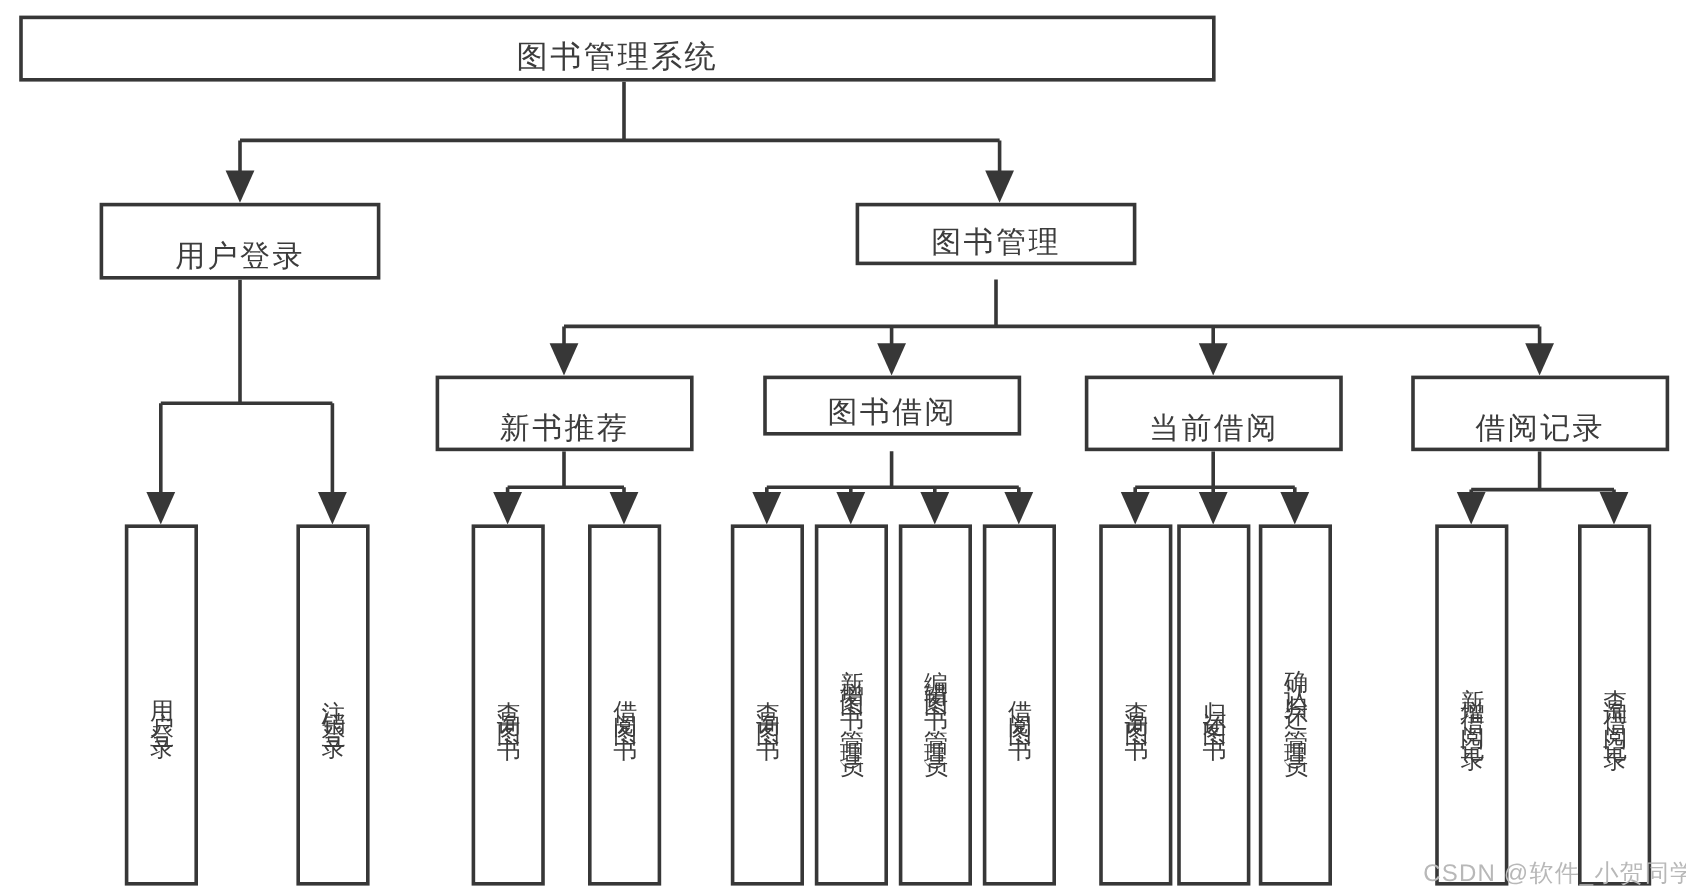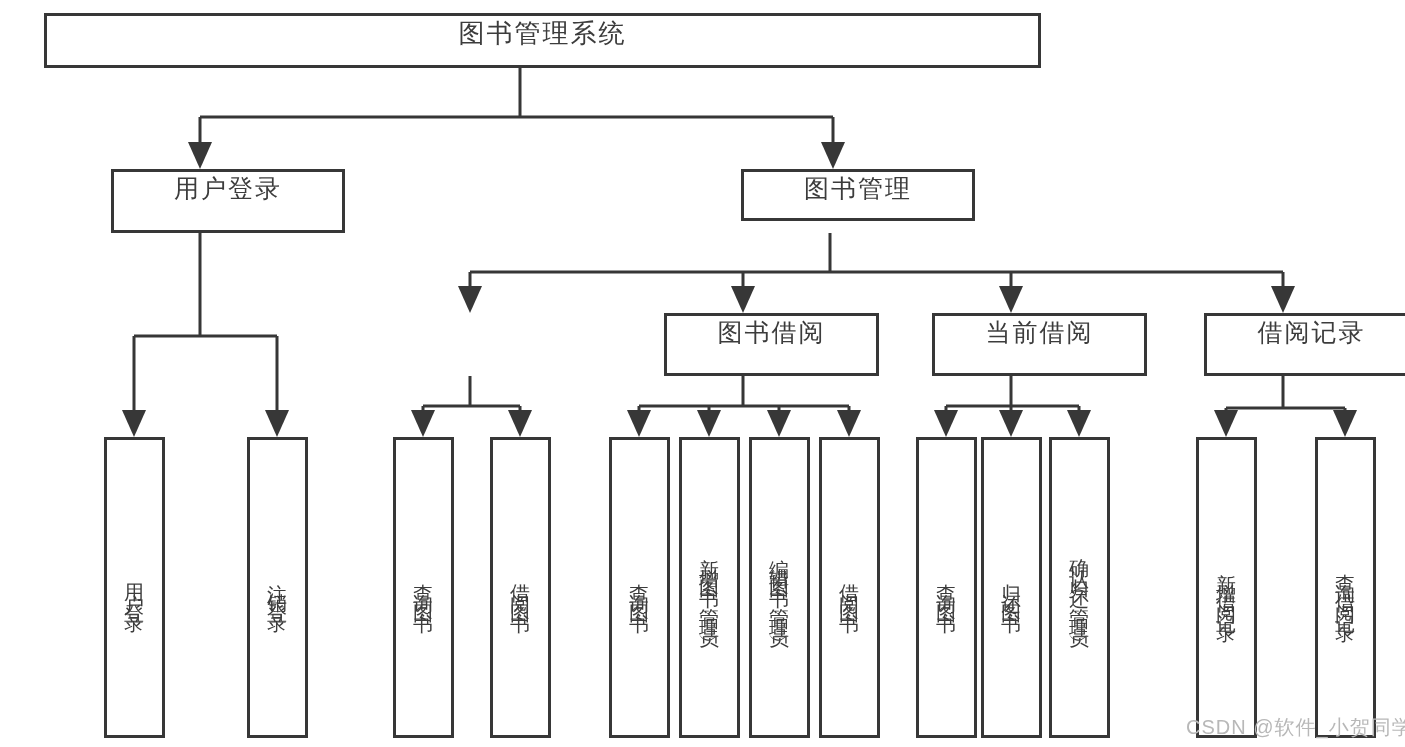--- a/index.html
+++ b/index.html
@@ -15,24 +15,23 @@
     background:var(--bg);
     overflow:hidden;
     font-family:"Liberation Sans", sans-serif;
   }
   .connectors{position:absolute;left:0;top:0;width:1405px;height:747px;}
   .connectors path{stroke:var(--line);stroke-width:3;fill:none;}
   .connectors polygon{fill:var(--line);stroke:none;}
   .hnode{
     position:absolute;box-sizing:border-box;
     border:3px solid var(--line);background:#fff;
-    display:flex;align-items:flex-start;justify-content:center;
+    display:flex;align-items:flex-end;justify-content:center;
     color:var(--text);font-size:25px;letter-spacing:2px;
     white-space:nowrap;
-    margin-left:28px;
   }
   .hnode.root{font-size:26px;}
   .vnode{
     position:absolute;box-sizing:border-box;
     border:3px solid var(--line);background:#fff;
     display:flex;align-items:center;justify-content:center;
     color:var(--text);
   }
   .vtext{
     writing-mode:vertical-rl;
@@ -89,21 +88,24 @@
     <span>图书管理系统</span>
   </div>
 
   <div class="hnode" style="left:83px;top:169px;width:234px;height:64px">
     <span>用户登录</span>
   </div>
   <div class="hnode" style="left:713px;top:169px;width:234px;height:52px">
     <span>图书管理</span>
   </div>
 
-  <div class="hnode" style="left:636px;top:313px;width:215px;height:63px">
+  <div class="hnode" style="left:363px;top:313px;width:215px;height:63px">
+    <span>新书推荐</span>
+  </div>
+  <div class="hnode" style="left:636px;top:313px;width:215px;height:50px">
     <span>图书借阅</span>
   </div>
   <div class="hnode" style="left:904px;top:313px;width:215px;height:63px">
     <span>当前借阅</span>
   </div>
   <div class="hnode" style="left:1176px;top:313px;width:215px;height:63px">
     <span>借阅记录</span>
   </div>
 
   <div class="vnode" style="left:104px;top:437px;width:61px;height:301px">

